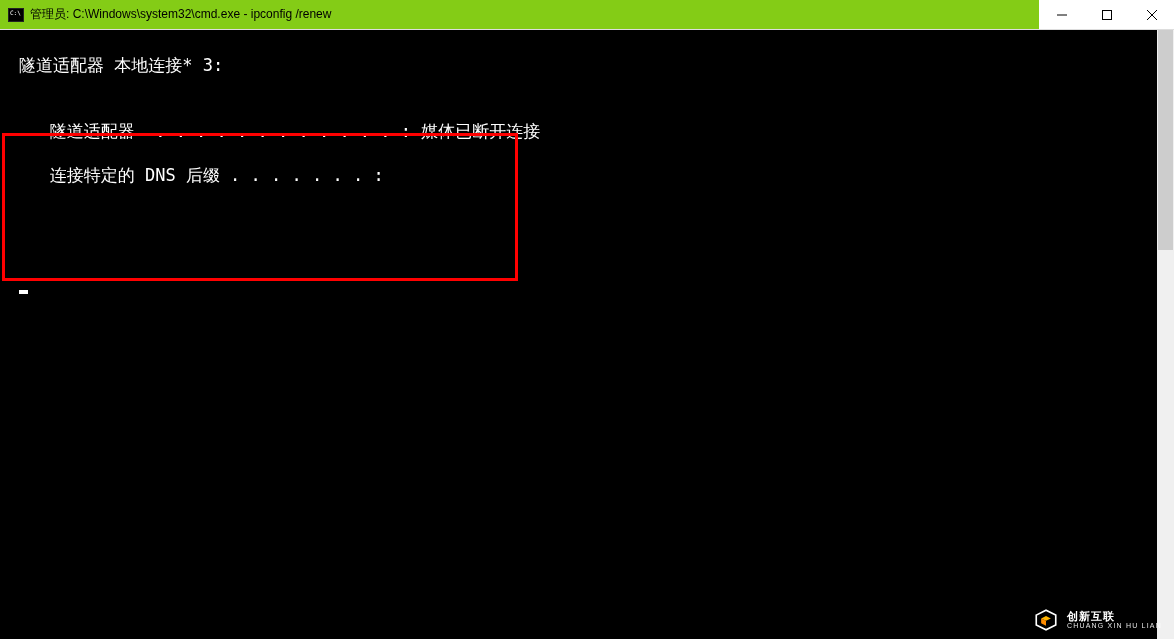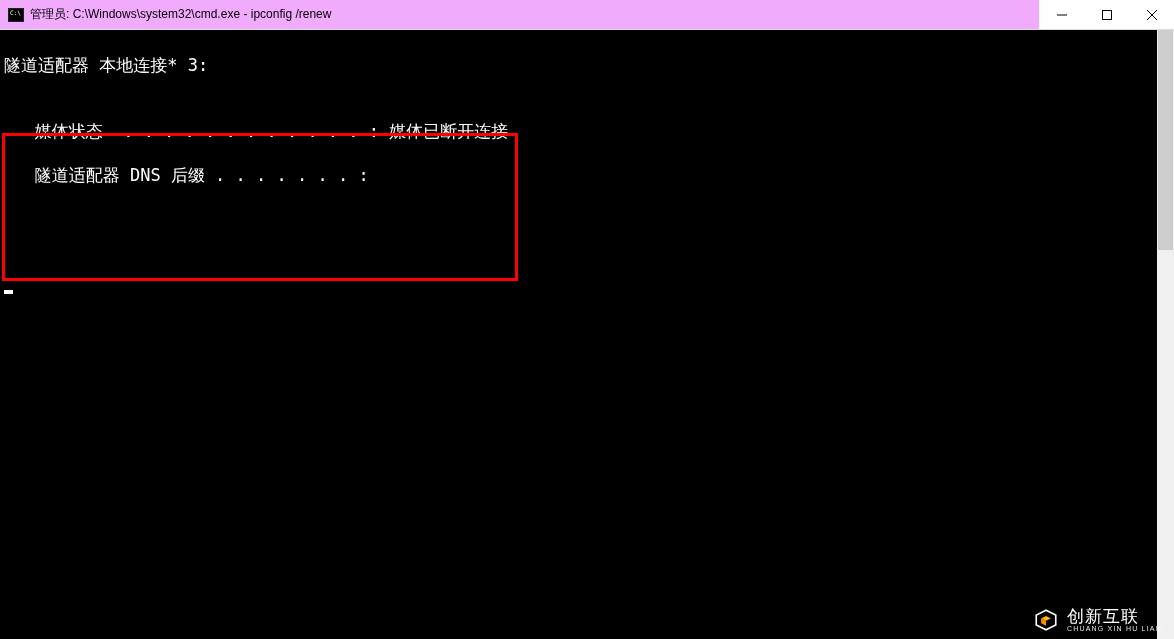--- a/index.html
+++ b/index.html
@@ -11,21 +11,21 @@
       width: 1174px;
       height: 639px;
       background: #000;
       font-family: "Consolas", "SimSun", "NSimSun", monospace;
       overflow: hidden;
       position: relative;
     }
     .titlebar {
       width: 100%;
       height: 30px;
-      background: #f0abfc;
+      background: #84cc16;
       display: flex;
       align-items: center;
       justify-content: space-between;
       border-bottom: 1px solid #ddd;
     }
     .titlebar-left {
       display: flex;
       align-items: center;
       padding-left: 8px;
       gap: 6px;
@@ -74,20 +74,21 @@
       position: relative;
       width: calc(100% - 17px);
       height: calc(100% - 30px);
       background: #000;
       color: #fff;
       font-size: 17px;
       line-height: 22px;
       padding: 2px 4px;
       font-family: "NSimSun", "SimSun", "Consolas", monospace;
       white-space: pre;
+      margin-left: 15px;
     }
     .scroll-track {
       position: absolute;
       right: 0;
       top: 30px;
       width: 17px;
       height: calc(100% - 30px);
       background: #f0f0f0;
     }
     .scroll-thumb {
@@ -128,22 +129,22 @@
     .wm-logo {
       width: 26px;
       height: 26px;
       position: relative;
     }
     .wm-logo svg {
       width: 100%;
       height: 100%;
     }
     .wm-text-cn {
-      font-size: 17px;
-      font-weight: normal;
+      font-size: 11px;
+      font-weight: bold;
       line-height: 1.05;
       letter-spacing: 1px;
     }
     .wm-text-en {
       font-size: 7px;
       letter-spacing: 1.2px;
       opacity: 0.9;
     }
     .wm-text {
       display: flex;
@@ -177,22 +178,22 @@
           <line x1="0" y1="0" x2="10" y2="10"></line>
           <line x1="10" y1="0" x2="0" y2="10"></line>
         </svg>
     </div>
   </div>
 </div>
 
 <div class="terminal-area">
 <span class="term-line">隧道适配器 本地连接* 3:</span>
 <span class="term-line"></span>
-<span class="term-line">   媒体状态  . . . . . . . . . . . . : 媒体已断开连接</span>
-<span class="term-line">   隧道适配器 DNS 后缀 . . . . . . . :</span>
+<span class="term-line">   隧道适配器  . . . . . . . . . . . . : 媒体已断开连接</span>
+<span class="term-line">   连接特定的 DNS 后缀 . . . . . . . :</span>
 <span class="term-line"></span>
 <span class="term-line"></span>
 <span class="term-line"></span>
 <span class="term-line"><span class="cursor-blink"></span></span>
 </div>
 
 <div class="scroll-track">
   <div class="scroll-thumb"></div>
 </div>
 

